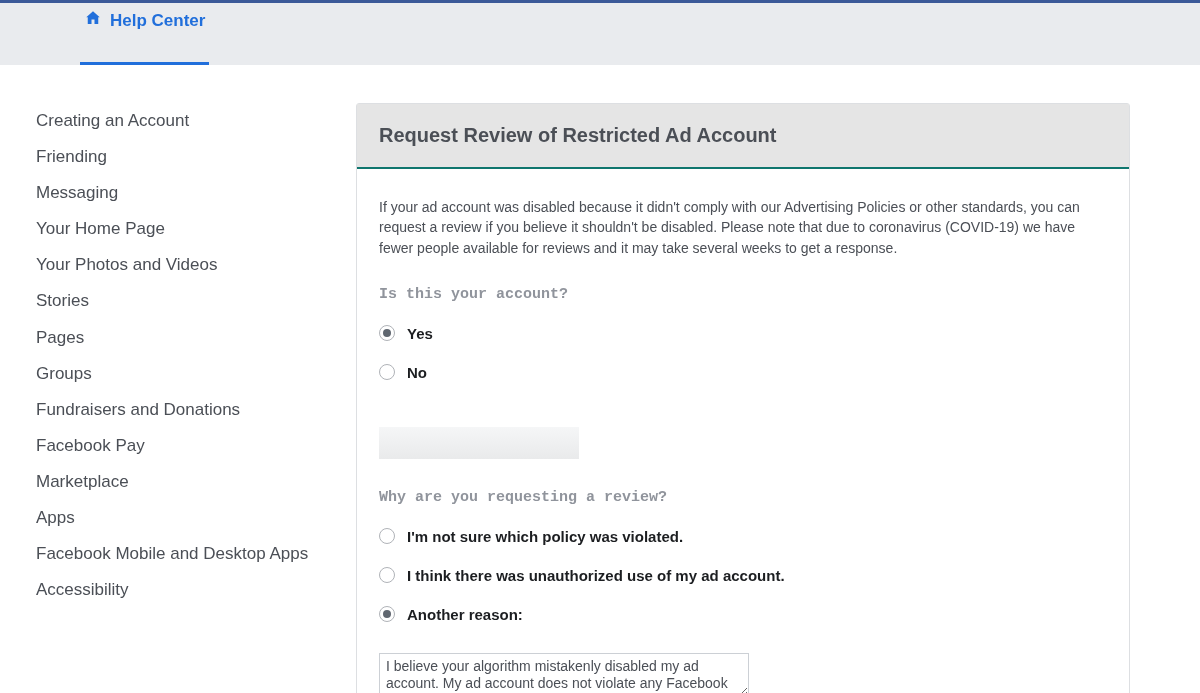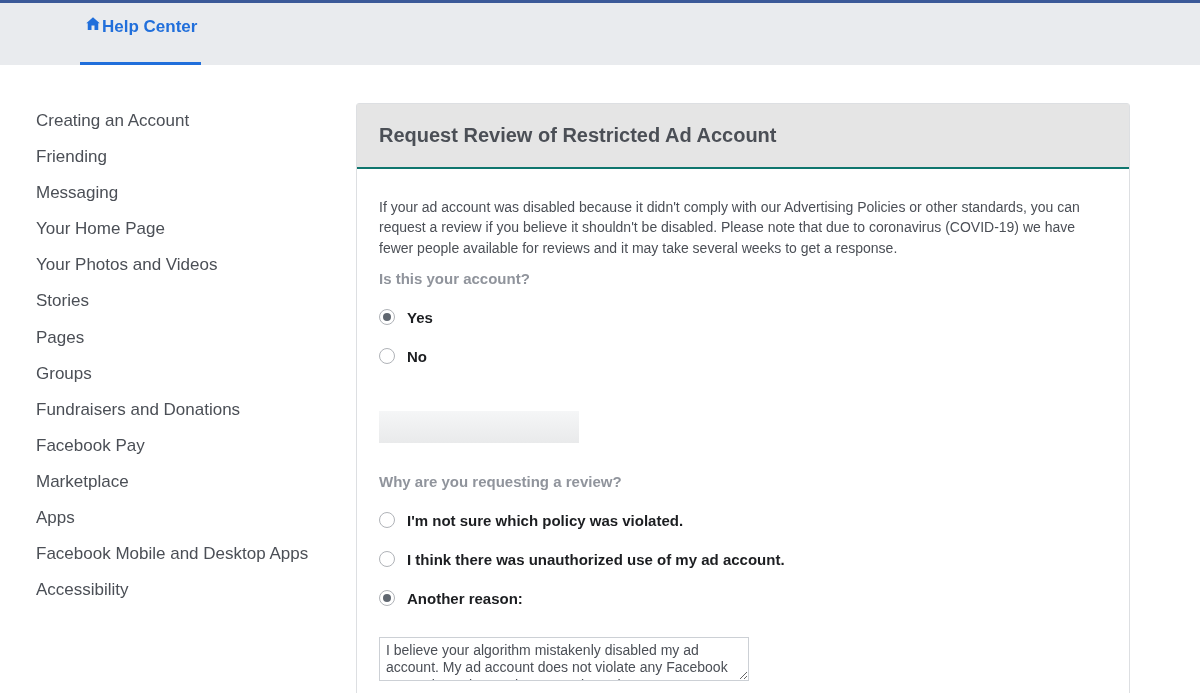--- a/index.html
+++ b/index.html
@@ -17,24 +17,25 @@
     .header {
       background: #e9ebee;
       height: 62px;
       display: flex;
       align-items: flex-end;
       padding-left: 80px;
     }
     .help-tab {
       display: flex;
       align-items: center;
+      gap: 8px;
       color: #216fdb;
       font-weight: 700;
       font-size: 17px;
-      padding: 0 4px 24px 4px;
+      padding: 0 4px 30px 4px;
       border-bottom: 3px solid #216fdb;
       cursor: pointer;
     }
     .help-tab svg { width: 18px; height: 18px; fill: #216fdb; }
     .layout {
       display: flex;
       padding: 38px 70px 24px 36px;
       gap: 40px;
       align-items: flex-start;
     }
@@ -66,27 +67,28 @@
       font-weight: 700;
       color: #4b4f56;
     }
     .card-body {
       padding: 28px 22px 18px 22px;
     }
     .intro {
       font-size: 14px;
       line-height: 1.45;
       color: #4b4f56;
-      margin-bottom: 12px;
+      margin-bottom: 28px;
     }
     .section-label {
       font-size: 15px;
       font-weight: 700;
       color: #90949c;
       margin-bottom: 10px;
+      font-family: Liberation Mono, monospace;
     }
     .radio-row {
       display: flex;
       align-items: center;
       gap: 12px;
       margin: 22px 0;
     }
     .radio {
       width: 16px;
       height: 16px;

